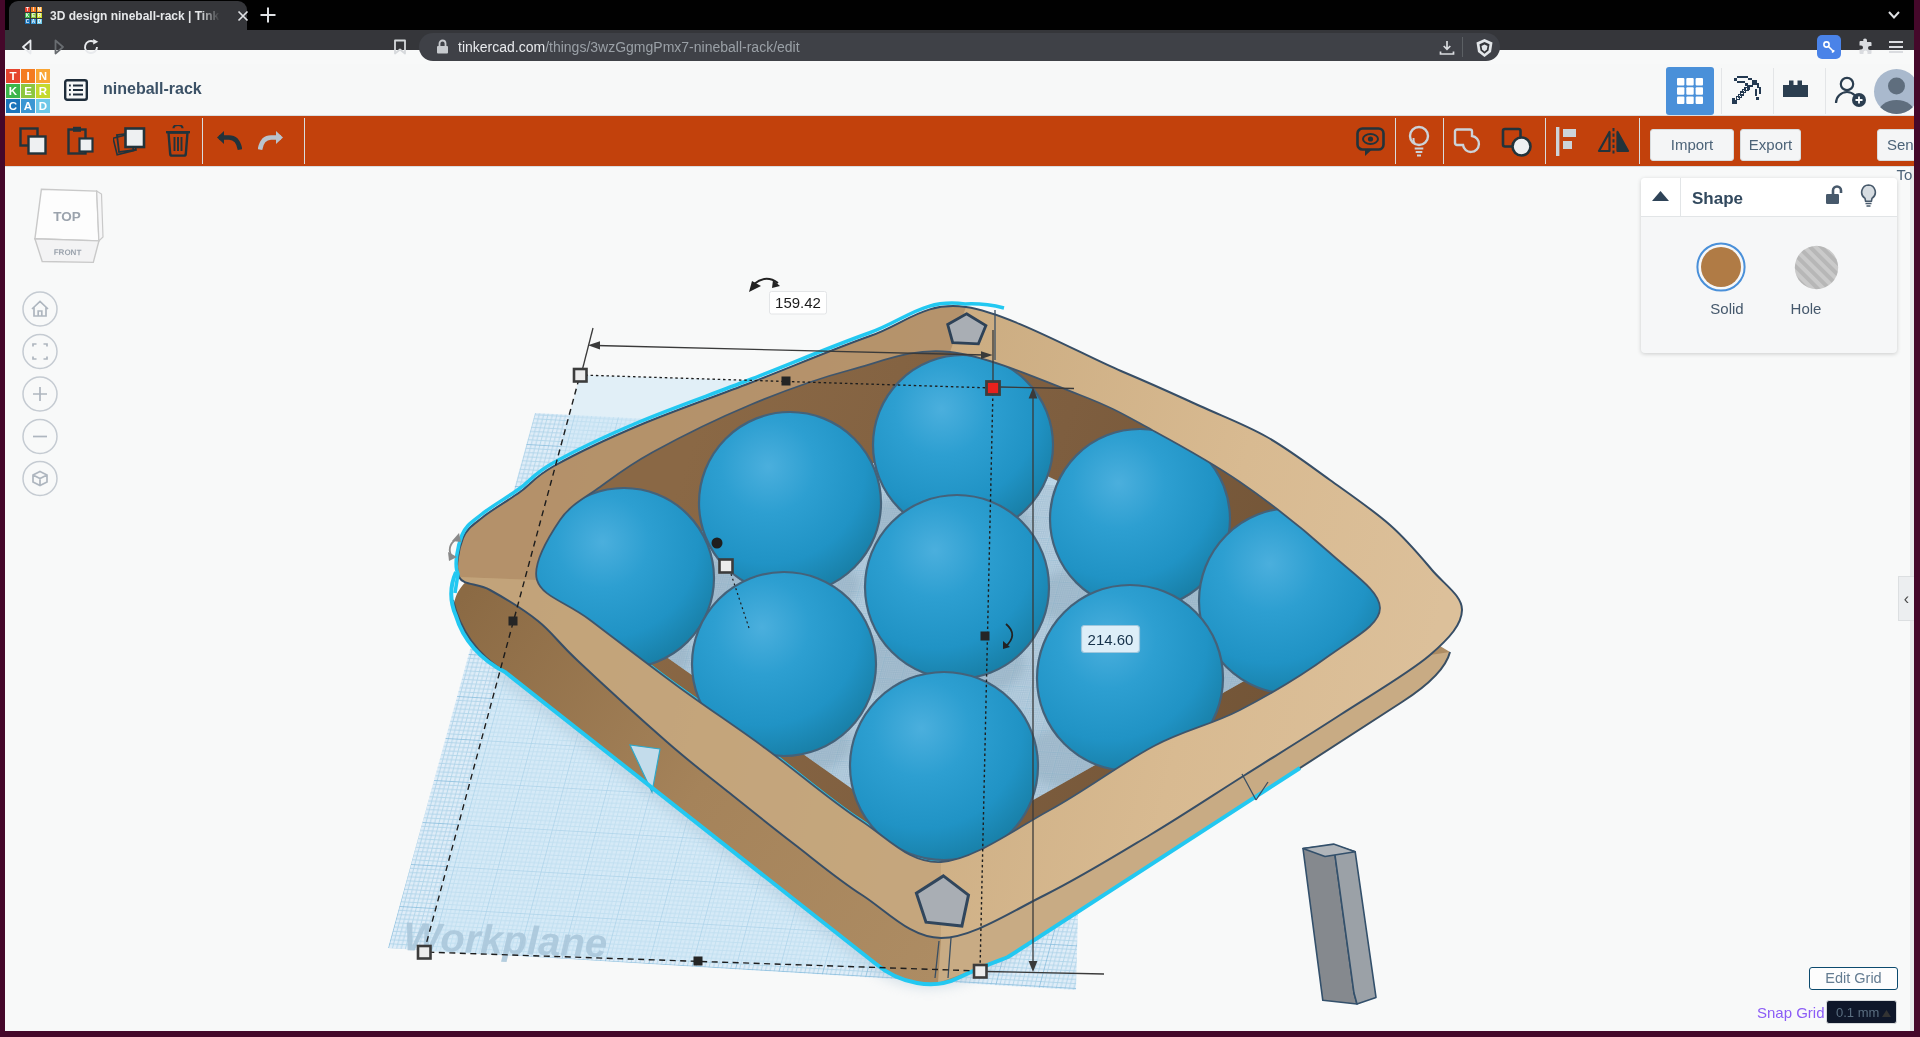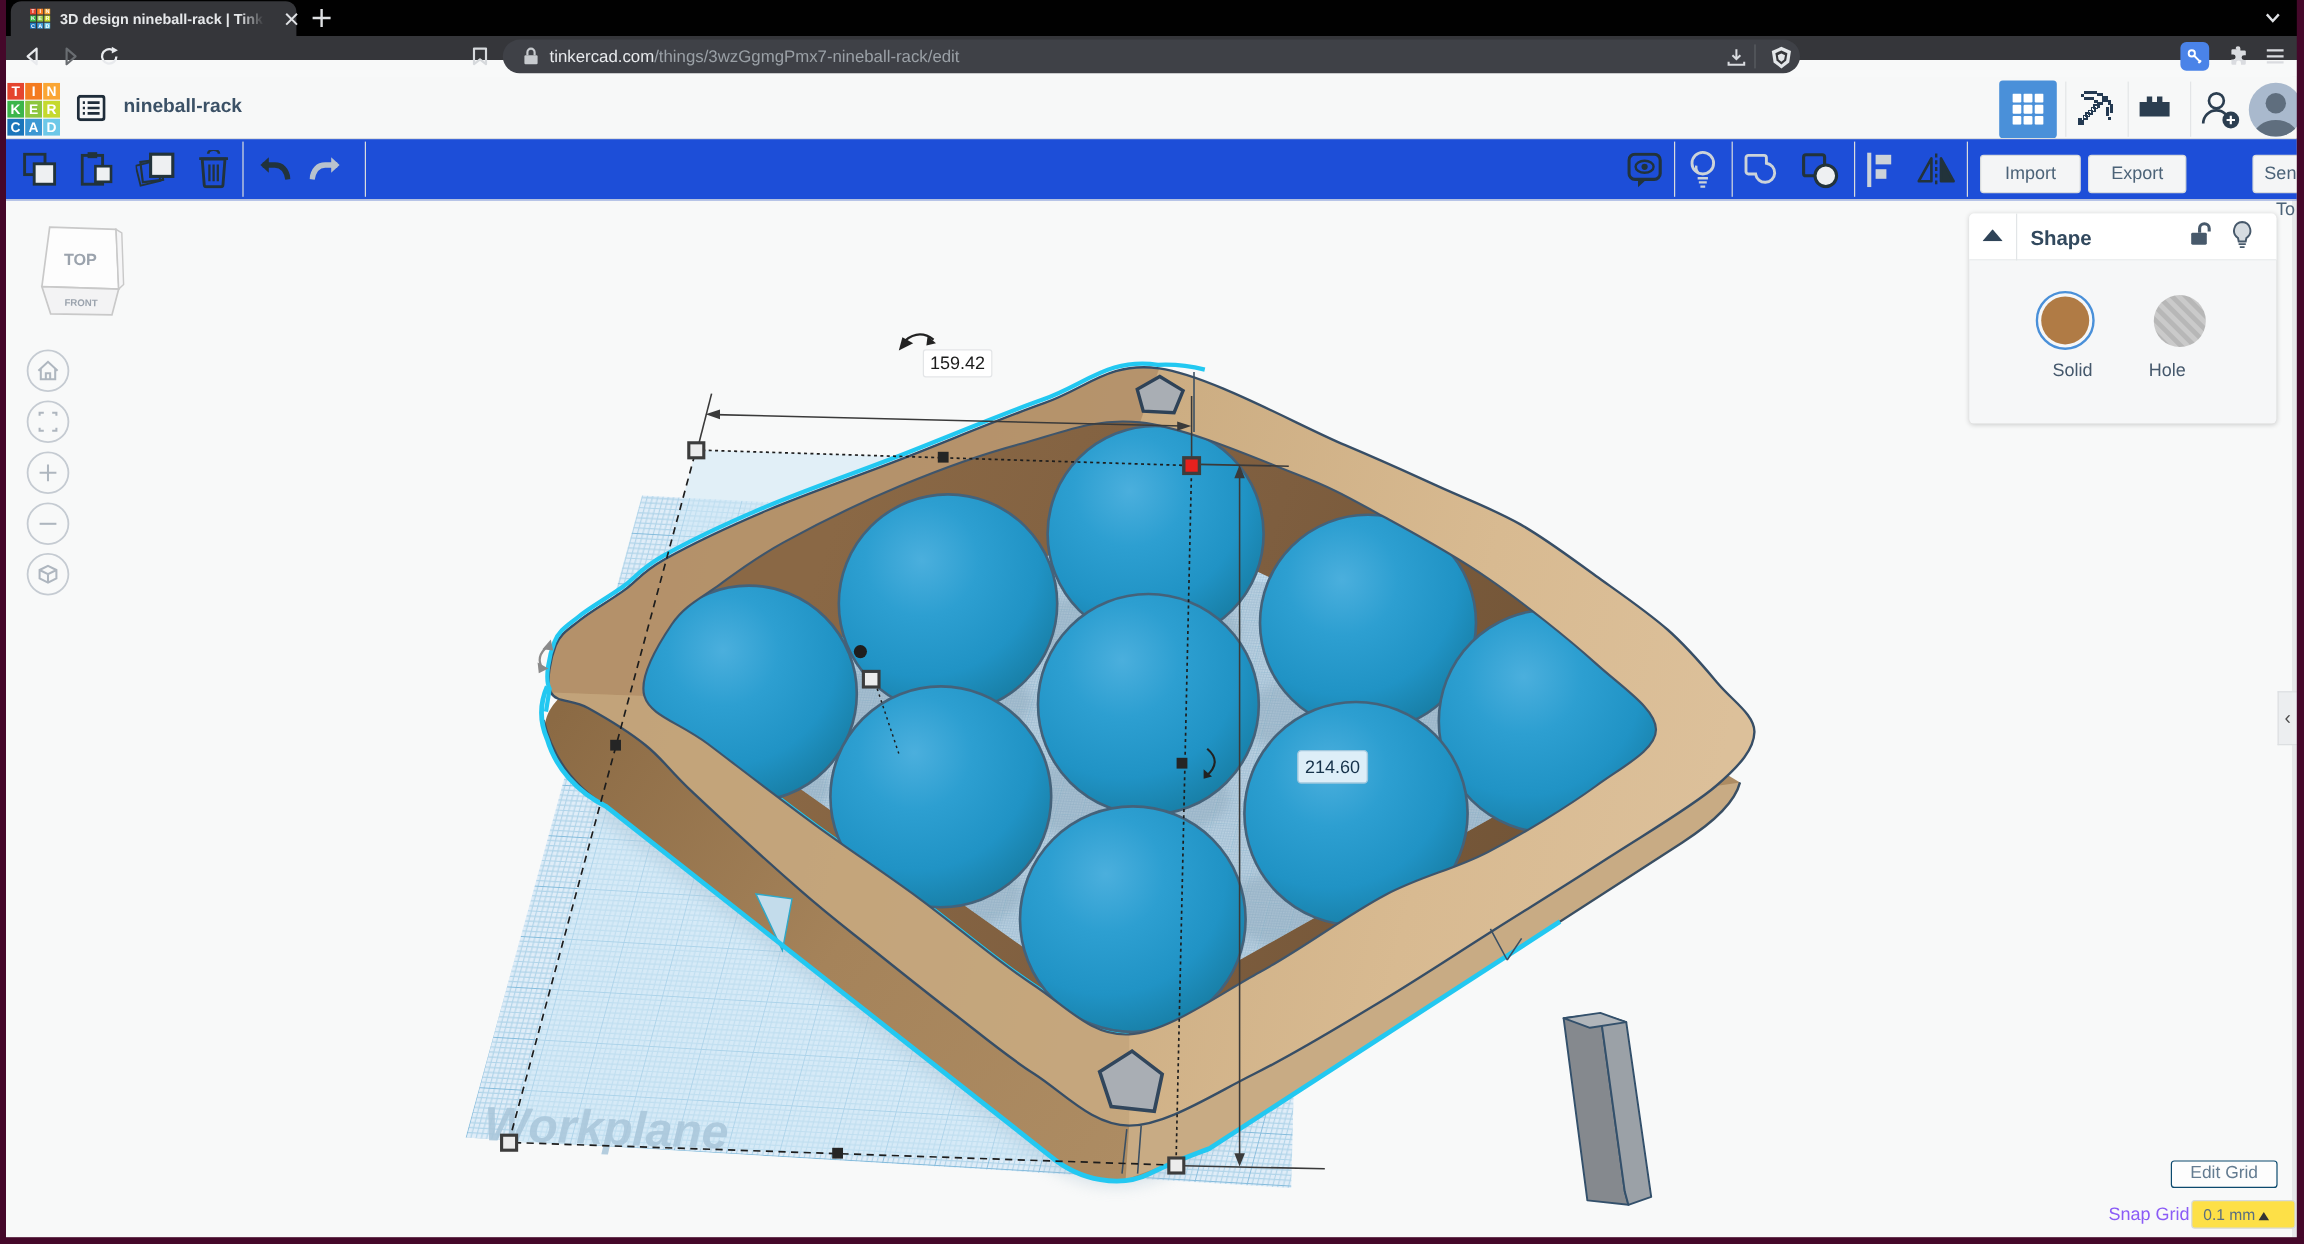--- a/index.html
+++ b/index.html
@@ -7,28 +7,28 @@
 #tabbar{position:absolute;left:0;top:0;width:1920px;height:30px;background:#010101}
 #tab{position:absolute;left:9px;top:1px;width:238px;height:29px;background:#35363a;border-radius:9px 9px 0 0}
 #tabtitle{position:absolute;left:41px;top:8px;width:172px;font-size:12px;font-weight:700;color:#e6e8ea;white-space:nowrap;overflow:hidden;letter-spacing:0;-webkit-mask-image:linear-gradient(90deg,#000 150px,transparent 170px);mask-image:linear-gradient(90deg,#000 150px,transparent 170px)}
 #urlrow{position:absolute;left:0;top:30px;width:1920px;height:20px;background:#35363a}
 #urlpill{position:absolute;left:419px;top:3px;width:1081px;height:28px;background:#3f4147;border-radius:14px}
 #urltext{position:absolute;left:39px;top:6px;font-size:14px;color:#e8eaed;white-space:nowrap}
 #urltext span{color:#9aa0a6}
 #appheader{position:absolute;left:5px;top:64px;width:1909px;height:51px;background:#f7f8f8}
 #logo{position:absolute;left:1px;top:5px;width:45px;height:45px}
 #title{position:absolute;left:98px;top:16px;font-size:16px;font-weight:700;color:#3b5166}
-#toolbar{position:absolute;left:5px;top:115px;width:1909px;height:52px;background:#1d4ed8;border-top:1px solid #dadde0;border-bottom:1px solid #dadde0}
+#toolbar{position:absolute;left:5px;top:115px;width:1909px;height:52px;background:#c2410c;border-top:1px solid #dadde0;border-bottom:1px solid #dadde0}
 .sep{position:absolute;top:2px;width:1px;height:46px;background:#d9dcde}
 .hbtn{position:absolute;top:13px;height:32px;border:1px solid #d8dbdd;background:#f4f5f6;border-radius:3px;color:#4c6378;font-size:15px;text-align:center;line-height:30px}
 #shapepanel{position:absolute;left:1641px;top:178px;width:256px;height:175px;background:#f6f7f8;border-radius:4px;box-shadow:0 1px 4px rgba(0,0,0,.18)}
 #sphead{position:absolute;left:0;top:0;width:256px;height:39px;background:#fff;border-bottom:1px solid #e2e5e7;border-radius:4px 4px 0 0}
 #editgrid{position:absolute;left:1809px;top:967px;width:89px;height:23px;background:#fdfdfd;border:1px solid #0c4a6e;border-radius:3px;color:#647c91;font-size:14.5px;text-align:center;line-height:21px}
 #snaplabel{position:absolute;left:1757px;top:1004px;font-size:15px;color:#8b5cf6}
-#snapbox{position:absolute;left:1826px;top:1000px;width:87px;height:24px;background:#fde047;border:1px solid #d7dadc;border-radius:3px;color:#5a6e80;font-size:13px}
+#snapbox{position:absolute;left:1826px;top:1000px;width:71px;height:24px;background:#0f172a;border:1px solid #d7dadc;border-radius:3px;color:#5a6e80;font-size:13px}
 #collapse{position:absolute;left:1898px;top:576px;width:16px;height:45px;background:#eceef0;border:1px solid #dcdfe1;border-right:none;color:#4a4a4a;font-size:16px;text-align:center;line-height:44px}
 .strip{position:absolute;background:#45082a;z-index:50}
 </style></head>
 <body>
 
 <svg id="scene" class="abs" style="left:0;top:0;z-index:0" width="1920" height="1037" viewBox="0 0 1920 1037">
 <defs>
 <pattern id="grid" width="43.5" height="43.5" patternUnits="userSpaceOnUse" patternTransform="matrix(0.998,0.058,-0.258,0.966,388,948)">
   <rect width="43.5" height="43.5" fill="#e0edf8"></rect>
   <g stroke="#b0d4e9" stroke-width="0.95">
@@ -456,21 +456,21 @@
         <rect x="9" y="14" width="9" height="8"></rect>
       </g>
     </svg>
   <svg class="abs" style="left:1592px;top:10px" width="33" height="31" viewBox="0 0 33 31">
       <path d="M16.5,2 V29" stroke="#22333b" stroke-width="2" stroke-dasharray="3.2,2.4"></path>
       <path d="M12.5,6 V25 L2,25 Z" fill="none" stroke="#22333b" stroke-width="2.2" stroke-linejoin="round"></path>
       <path d="M20.5,6 V25 L31,25 Z" fill="#22333b" stroke="#22333b" stroke-width="2.2" stroke-linejoin="round"></path>
     </svg>
   <div class="sep" style="left:1634px"></div>
   <div class="hbtn" style="left:1645px;width:84px">Import</div>
-  <div class="hbtn" style="left:1735px;width:82px">Export</div>
+  <div class="hbtn" style="left:1735px;width:61px">Export</div>
   <div class="hbtn" style="left:1872px;width:55px">Send To</div>
 </div>
 
 <svg class="abs" style="left:20px;top:180px;z-index:5" width="120" height="320" viewBox="0 0 120 320">
   <g>
     <polygon points="21.4,9.2 76.7,11.1 78.9,60.9 14.9,58.8" fill="#fdfdfd" stroke="#c9c9c9" stroke-width="1.4"></polygon>
     <polygon points="14.9,58.8 78.9,60.9 73.3,82.4 22.2,81.5" fill="#f3f3f4" stroke="#c9c9c9" stroke-width="1.4"></polygon>
     <polygon points="76.7,11.1 78.9,60.9 83,57 81.5,14" fill="#f6f6f7" stroke="#c9c9c9" stroke-width="1.2"></polygon>
     <text x="47" y="41" font-size="13.5" font-weight="700" fill="#9ba3ad" text-anchor="middle">TOP</text>
     <text x="47.5" y="75" font-size="8" font-weight="700" fill="#9ba3ad" text-anchor="middle" transform="rotate(1 47 75)">FRONT</text>

